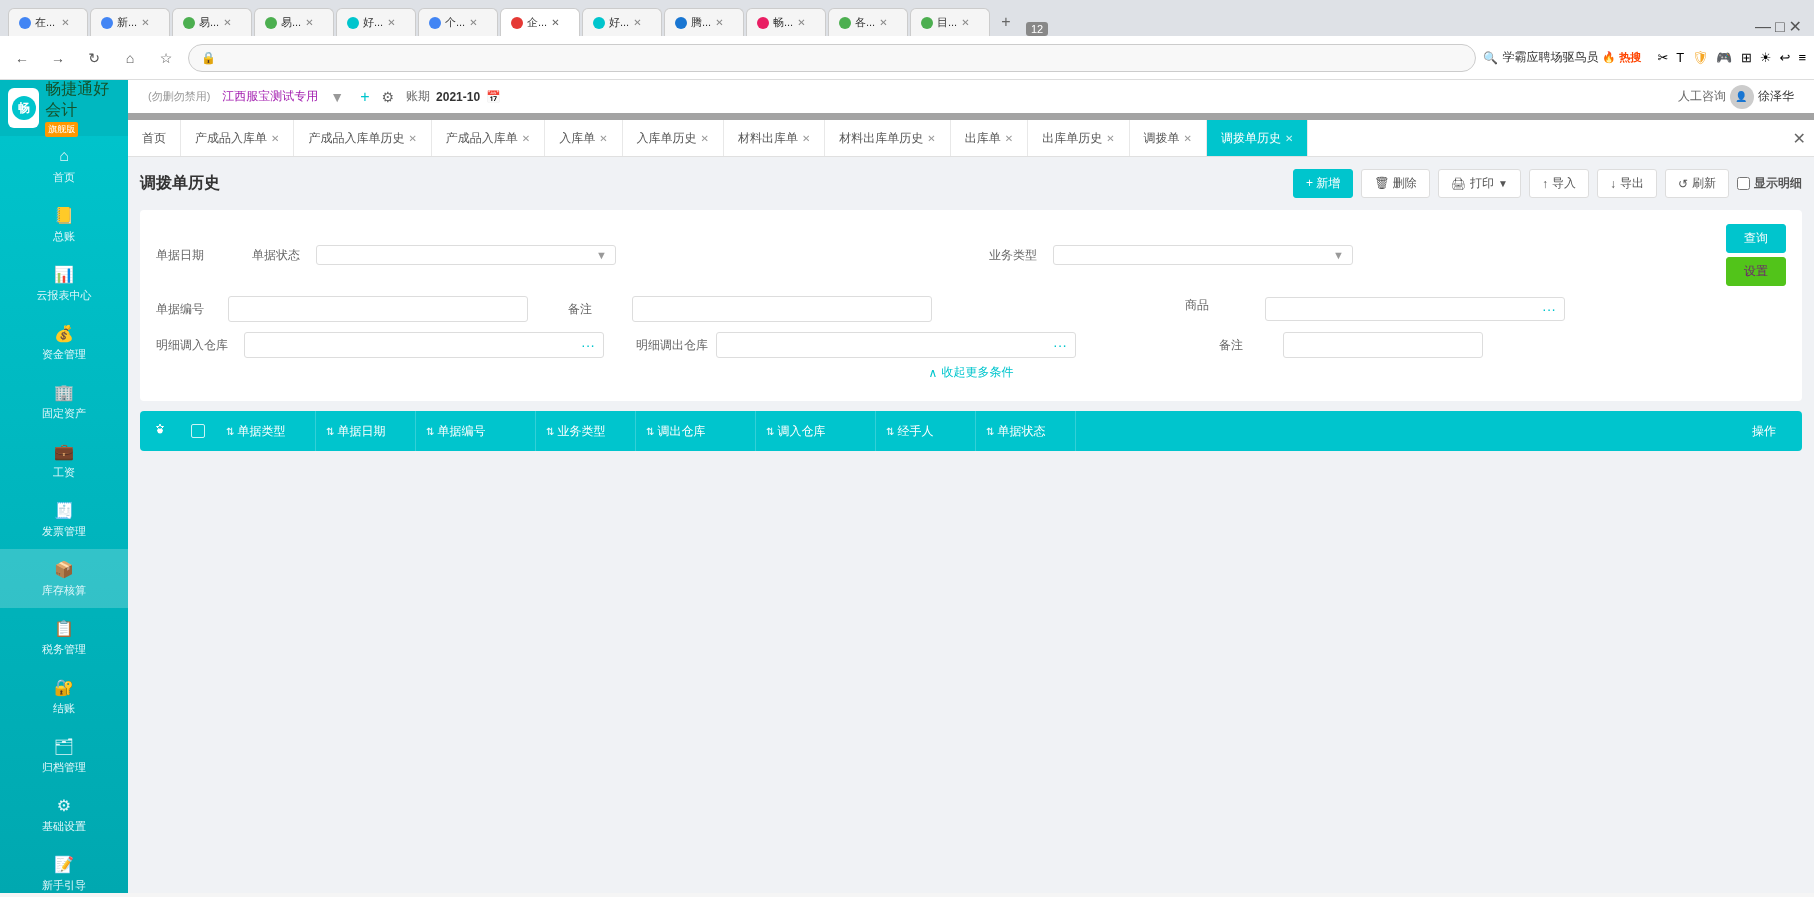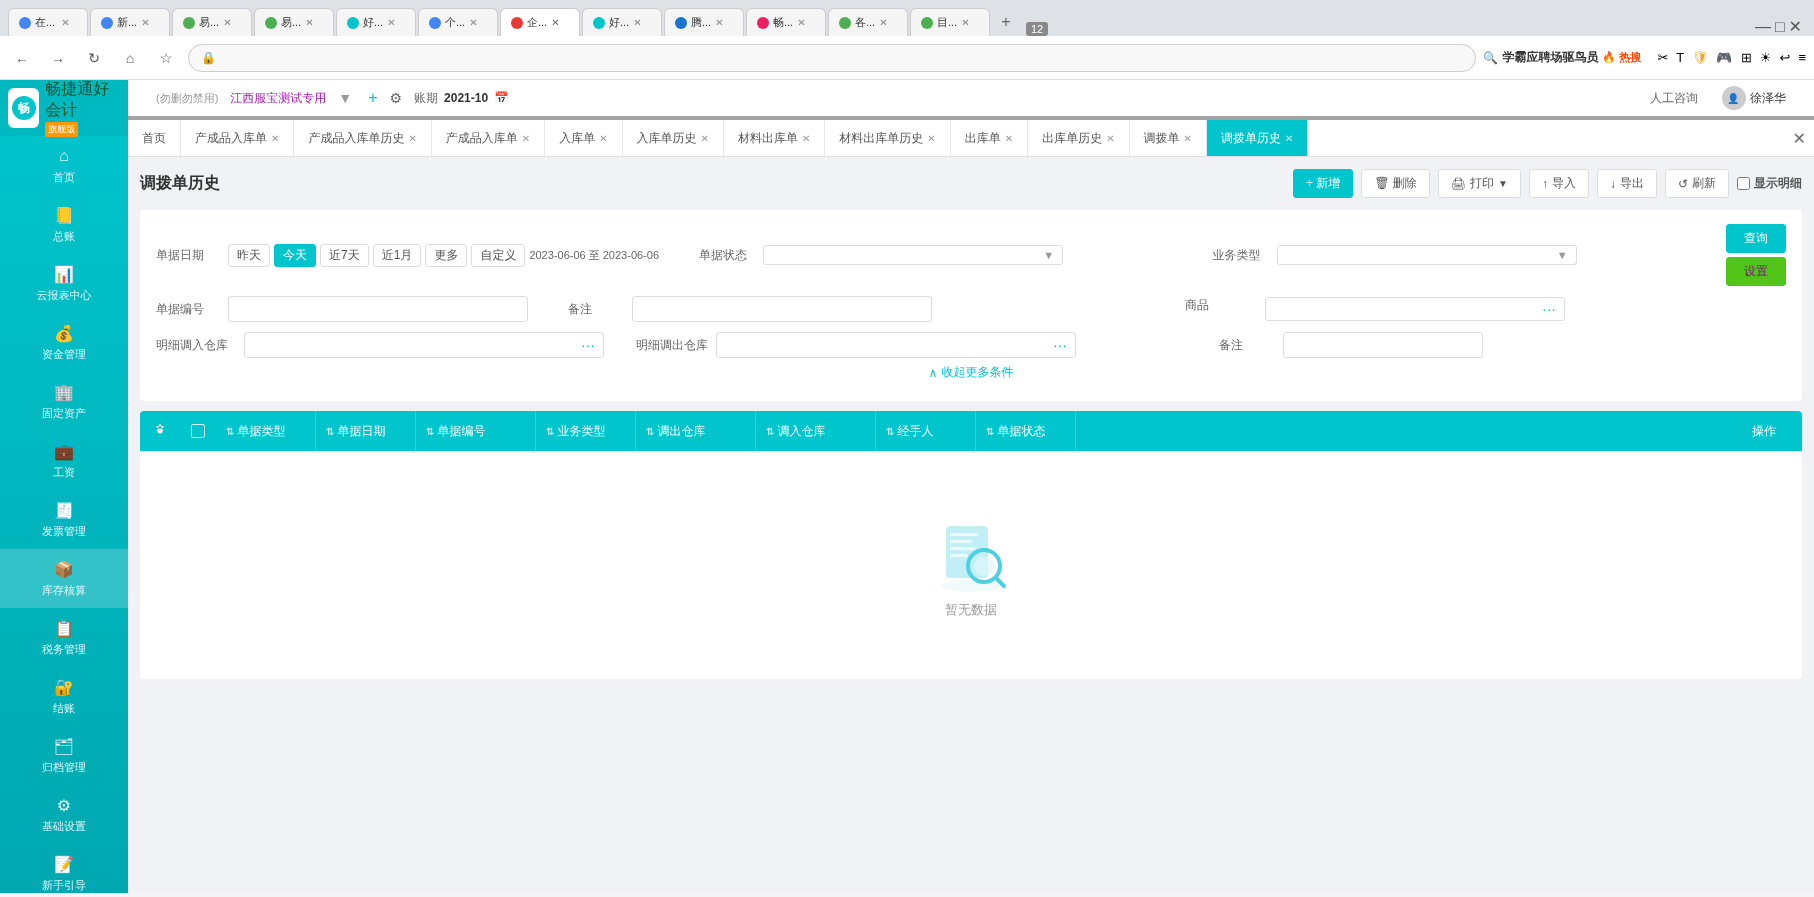--- a/index.html
+++ b/index.html
@@ -19,21 +19,21 @@
     .sidebar { width: 128px; background: linear-gradient(180deg, #00c5cd 0%, #00a8b0 100%); color: #fff; display: flex; flex-direction: column; flex-shrink: 0; }
     .sidebar-logo { background: #00b8c0; padding: 8px; display: flex; align-items: center; gap: 6px; height: 56px; }
     .sidebar-logo-icon { width: 40px; height: 40px; background: #fff; border-radius: 6px; display: flex; align-items: center; justify-content: center; }
     .sidebar-logo-text { font-size: 16px; color: #14532d; line-height: 1.3; }
     .sidebar-logo-badge { font-size: 9px; background: #ff9800; color: #fff; padding: 1px 3px; border-radius: 2px; display: inline-block; }
     .sidebar-item { display: flex; flex-direction: column; align-items: center; padding: 10px 4px; cursor: pointer; color: #e0f7fa; font-size: 11px; gap: 4px; }
     .sidebar-item.active { background: rgba(255,255,255,0.2); }
     .sidebar-item-icon { width: 20px; height: 20px; display: flex; align-items: center; justify-content: center; font-size: 16px; }
 
     
-    .top-bar { background: #fff; border-bottom: 4px solid #a3a3a3; height: 40px; display: flex; align-items: center; padding: 0 28px; gap: 12px; }
+    .top-bar { background: #fff; border-bottom: 7px solid #a3a3a3; height: 40px; display: flex; align-items: center; padding: 0 20px; gap: 12px; }
 
     
     .tab-bar { background: #fff; border-bottom: 1px solid #e0e0e0; display: flex; align-items: center; overflow-x: auto; white-space: nowrap; }
     .tab-bar-item { display: inline-flex; align-items: center; padding: 8px 14px; font-size: 12px; color: #555; cursor: pointer; border-right: 1px solid #e8e8e8; gap: 4px; height: 36px; }
     .tab-bar-item.active { background: #00c5cd; color: #fff; }
     .tab-bar-item-close { font-size: 10px; color: #999; }
     .tab-bar-item.active .tab-bar-item-close { color: rgba(255,255,255,0.8); }
 
     
     .main-content { flex: 1; overflow-y: auto; background: #f0f2f5; padding: 12px; }
@@ -161,21 +161,21 @@
     <button class="browser-nav-btn">↻</button>
     <button class="browser-nav-btn">⌂</button>
     <button class="browser-nav-btn">☆</button>
 
     <div class="browser-url-bar">
       <span style="color:#1a73e8;font-size:12px;">🔒</span>
     </div>
 
     <div style="display:flex;align-items:center;gap:4px;">
       <span style="font-size:12px;color:#333;">🔍</span>
-      <span style="font-size:12px;color:#333;font-weight:bold;">学霸应聘场驱鸟员</span>
+      <span style="font-size:12px;color:#333;">学霸应聘场驱鸟员</span>
       <span style="font-size:11px;color:#ff4400;font-weight:bold;">🔥 热搜</span>
     </div>
     <div style="display:flex;align-items:center;gap:8px;margin-left:8px;">
       <span style="font-size:13px;cursor:pointer;">✂</span>
       <span style="font-size:13px;cursor:pointer;">T</span>
       <span style="font-size:13px;cursor:pointer;color:#f5a623;">🛡</span>
       <span style="font-size:13px;cursor:pointer;">🎮</span>
       <span style="font-size:13px;cursor:pointer;">⊞</span>
       <span style="font-size:13px;cursor:pointer;">☀</span>
       <span style="font-size:13px;cursor:pointer;">↩</span>
@@ -264,21 +264,21 @@
       <span style="color:#999;font-size:14px;cursor:pointer;">▼</span>
       <span style="color:#00c5cd;font-size:16px;cursor:pointer;margin-left:4px;">+</span>
       <span style="font-size:14px;cursor:pointer;color:#666;">⚙</span>
 
       <div style="display:flex;align-items:center;gap:6px;">
         <span style="color:#666;">账期</span>
         <span style="color:#333;font-weight:bold;">2021-10</span>
         <span style="color:#00c5cd;cursor:pointer;">📅</span>
       </div>
 
-      <div style="margin-left:auto;display:flex;align-items:center;gap:24px;">
+      <div style="margin-left:auto;display:flex;align-items:center;gap:4px;">
         <span style="color:#666;cursor:pointer;font-size:12px;">人工咨询</span>
         <div style="display:flex;align-items:center;gap:4px;">
           <span style="width:24px;height:24px;border-radius:50%;background:#ccc;display:inline-flex;align-items:center;justify-content:center;font-size:10px;">👤</span>
           <span style="color:#333;">徐泽华</span>
         </div>
       </div>
     </div>
 
     <div class="tab-bar">
       <div class="tab-bar-item">
@@ -361,29 +361,20 @@
             <input type="checkbox" style="">
             <span>显示明细</span>
           </label>
         </div>
       </div>
 
       <div class="filter-card">
 
         <div class="filter-row">
           <span class="filter-label">单据日期</span>
-          <div class="filter-date-btns">
-            <button class="filter-date-btn">昨天</button>
-            <button class="filter-date-btn active" style="background:#00c5cd;color:#fff;border-color:#00c5cd;">今天</button>
-            <button class="filter-date-btn">近7天</button>
-            <button class="filter-date-btn">近1月</button>
-            <button class="filter-date-btn">更多</button>
-            <button class="filter-date-btn">自定义</button>
-            <span class="filter-date-range">2023-06-06 至 2023-06-06</span>
-          </div>
 
           <div style="margin-left:24px;display:flex;align-items:center;gap:8px;flex:1;">
             <span class="filter-label">单据状态</span>
             <div class="filter-select" style="flex:1;max-width:300px;">
               <span></span>
               <span style="color:#999;font-size:11px;">▼</span>
             </div>
           </div>
 
           <div style="display:flex;align-items:center;gap:8px;flex:1;">
@@ -487,33 +478,16 @@
           </div>
           <div class="table-header-cell" style="min-width:100px;">
             <span style="font-size:10px;">⇅</span>
             <span>单据状态</span>
           </div>
           <div class="table-header-cell" style="min-width:60px;margin-left:auto;border-right:none;">
             <span>操作</span>
           </div>
         </div>
 
-        <div class="empty-state">
-
-          <svg width="90" height="90" viewBox="0 0 90 90">
-            <ellipse cx="45" cy="75" rx="30" ry="6" fill="#e8f8f8" opacity="0.6"></ellipse>
-
-            <rect x="20" y="15" width="42" height="52" rx="4" fill="#b2ebf2" opacity="0.8"></rect>
-            <rect x="24" y="22" width="28" height="3" rx="1.5" fill="#fff" opacity="0.7"></rect>
-            <rect x="24" y="29" width="22" height="3" rx="1.5" fill="#fff" opacity="0.7"></rect>
-            <rect x="24" y="36" width="26" height="3" rx="1.5" fill="#fff" opacity="0.7"></rect>
-            <rect x="24" y="43" width="18" height="3" rx="1.5" fill="#fff" opacity="0.7"></rect>
-
-            <circle cx="58" cy="55" r="16" fill="none" stroke="#4dd0e1" stroke-width="4"></circle>
-            <circle cx="58" cy="55" r="10" fill="#e0f7fa" opacity="0.7"></circle>
-            <line x1="70" y1="67" x2="78" y2="75" stroke="#4dd0e1" stroke-width="4" stroke-linecap="round"></line>
-          </svg>
-          <span class="empty-text">暂无数据</span>
-        </div>
       </div>
     </div>
   </div>
 </div>
 
 </body></html>

